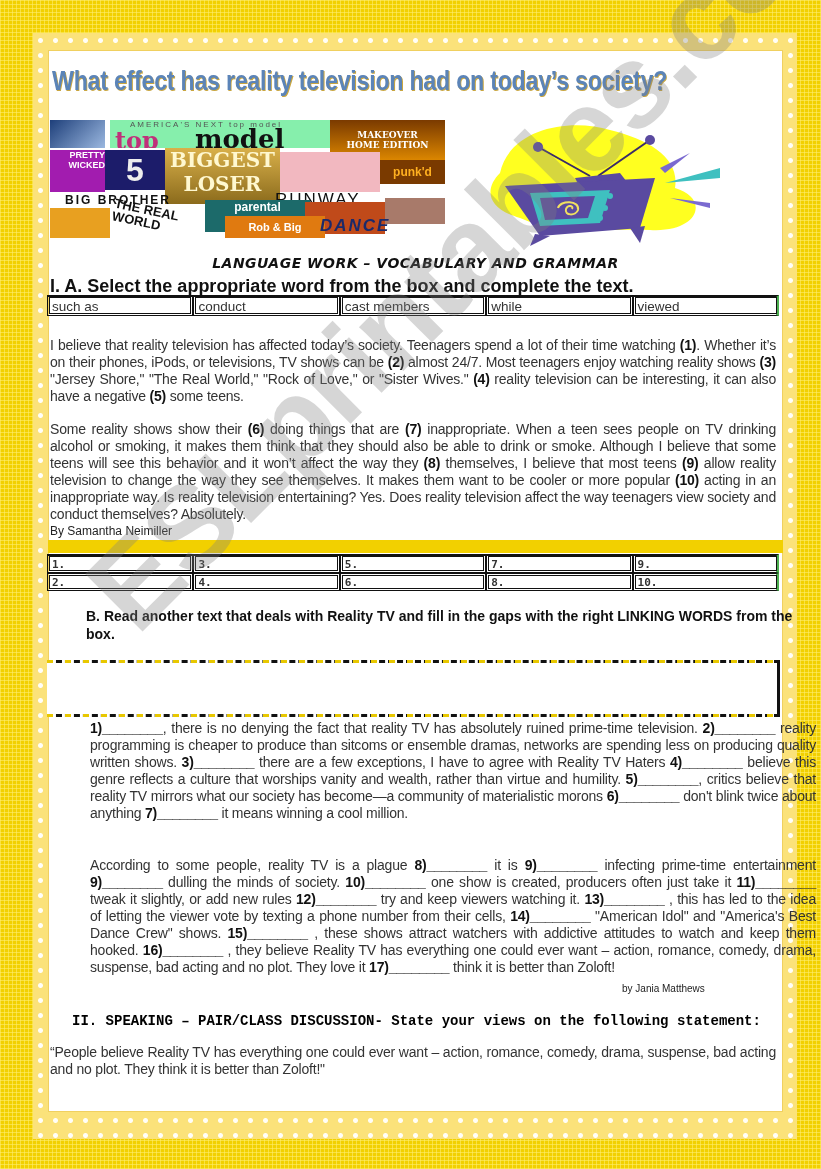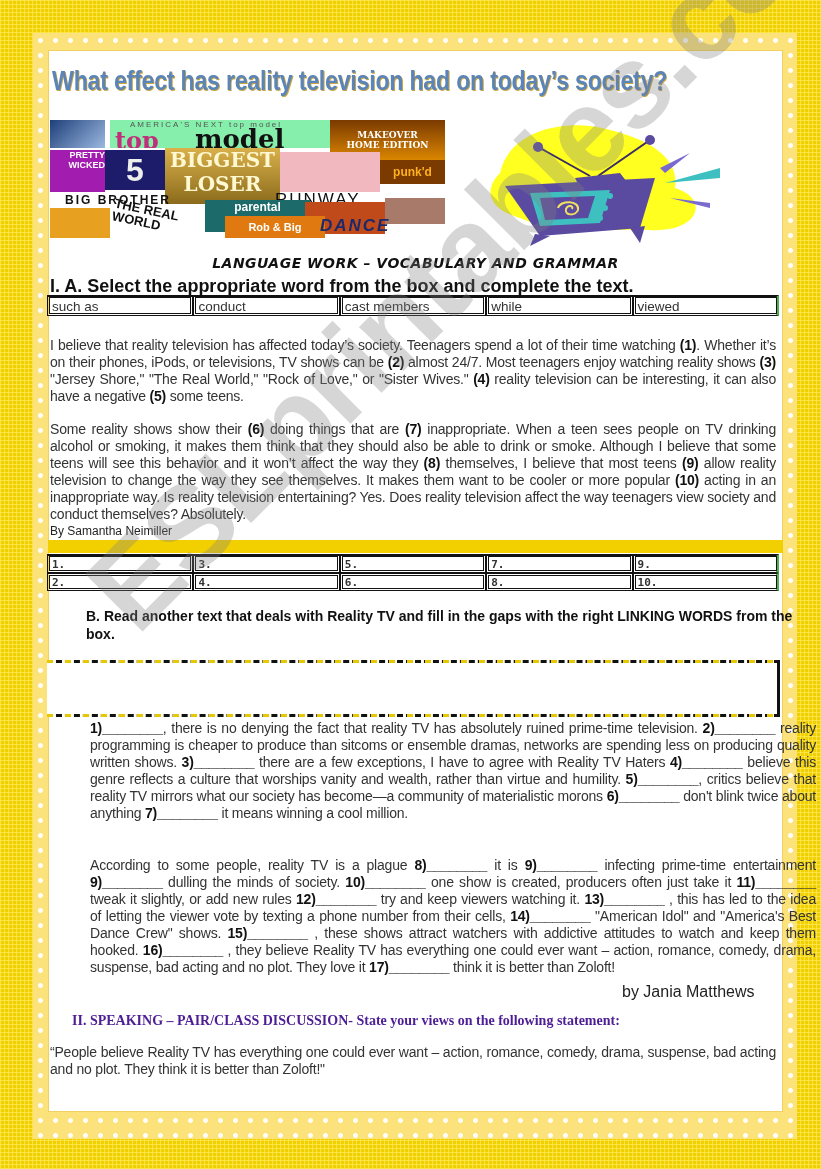--- a/index.html
+++ b/index.html
@@ -86,24 +86,24 @@
   .wordbox::before { top: -3px; }
   .wordbox::after { bottom: -3px; }
   .word-line {
     text-align: center; font-family: "Liberation Sans", sans-serif; font-weight: bold;
     font-size: 14px; color: #111; line-height: 17px; word-spacing: 2px;
   }
   .word-line.l1 { margin-top: 3px; }
   .word { margin: 0 6px; }
   .p3 { top: 720px; padding-left: 40px; }
   .p4 { top: 857px; padding-left: 40px; }
-  .byline2 { position: absolute; left: 622px; top: 983px; font-size: 16px; color: #222; font-family: "Liberation Sans", sans-serif; }
+  .byline2 { position: absolute; left: 622px; top: 983px; font-size: 10px; color: #222; font-family: "Liberation Sans", sans-serif; }
   .instr-c {
     position: absolute; left: 52px; top: 1013px;
-    font-family: Liberation Serif, serif; font-weight: bold; font-size: 14px; color: #4c1d95; padding-left: 20px;
+    font-family: Liberation Mono, monospace; font-weight: bold; font-size: 14px; color: #000000; padding-left: 20px;
   }
   .p5 { top: 1044px; }
   .watermark {
     position: absolute; left: 60px; top: 560px; width: 820px;
     font-family: "Liberation Sans", sans-serif; font-weight: bold; font-size: 118px;
     color: rgba(128,128,128,0.32); transform: rotate(-45deg); transform-origin: left top;
     white-space: nowrap; pointer-events: none; letter-spacing: -2px;
   }
 </style>
 </head>

